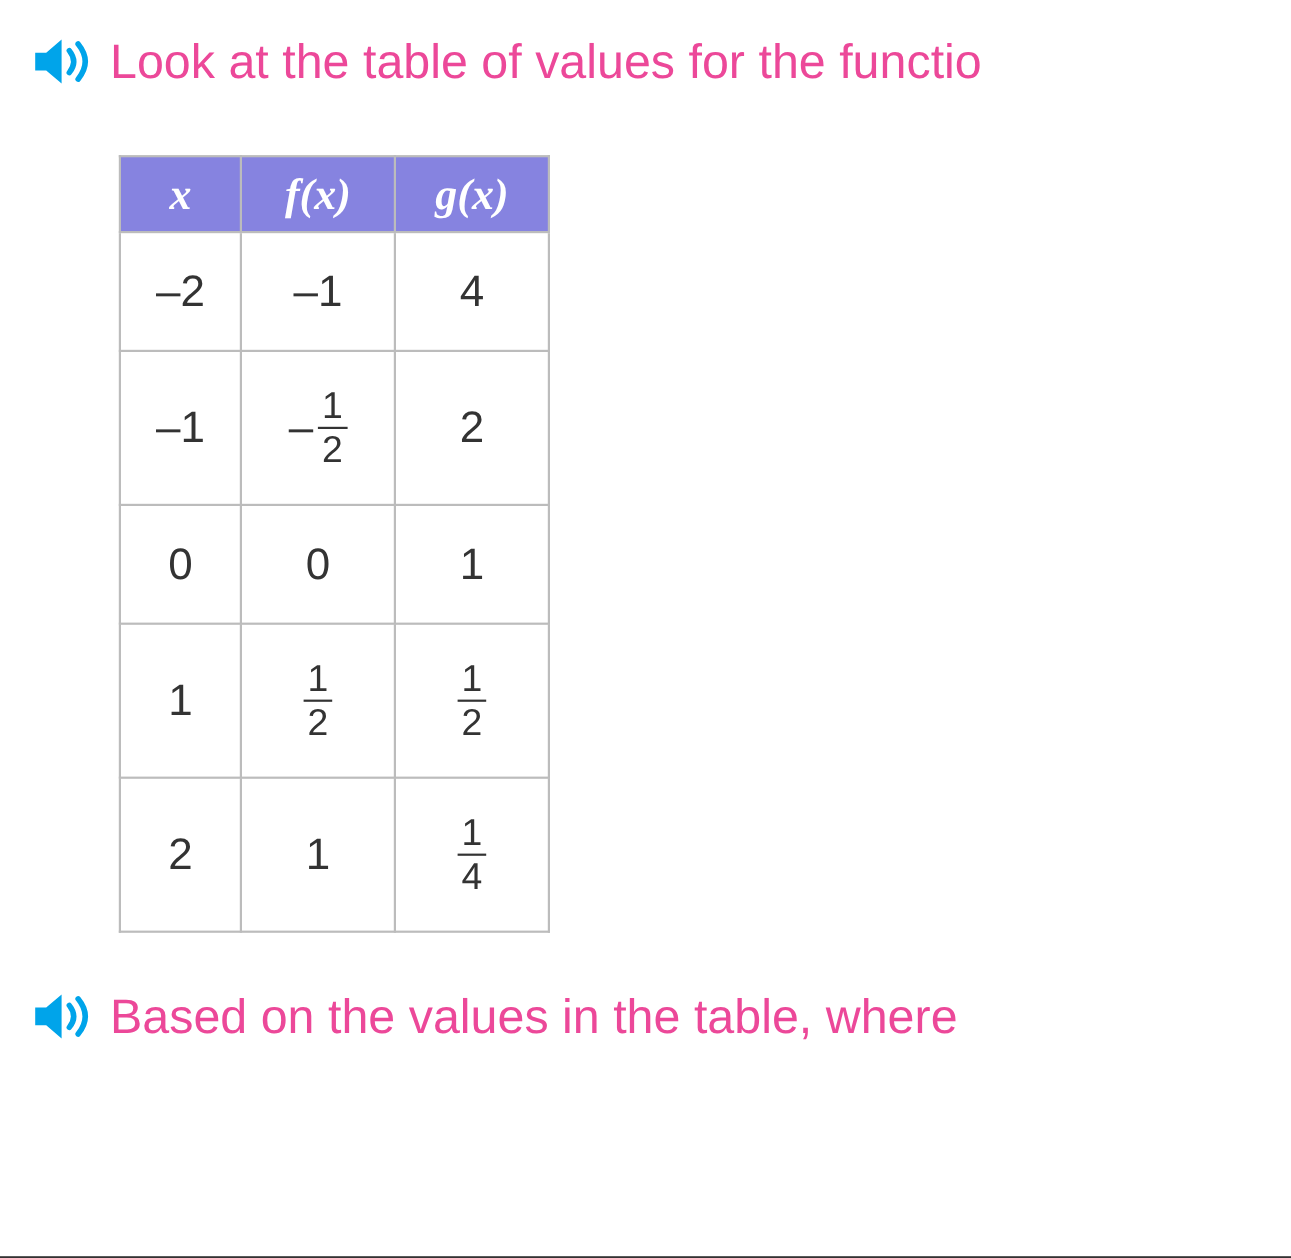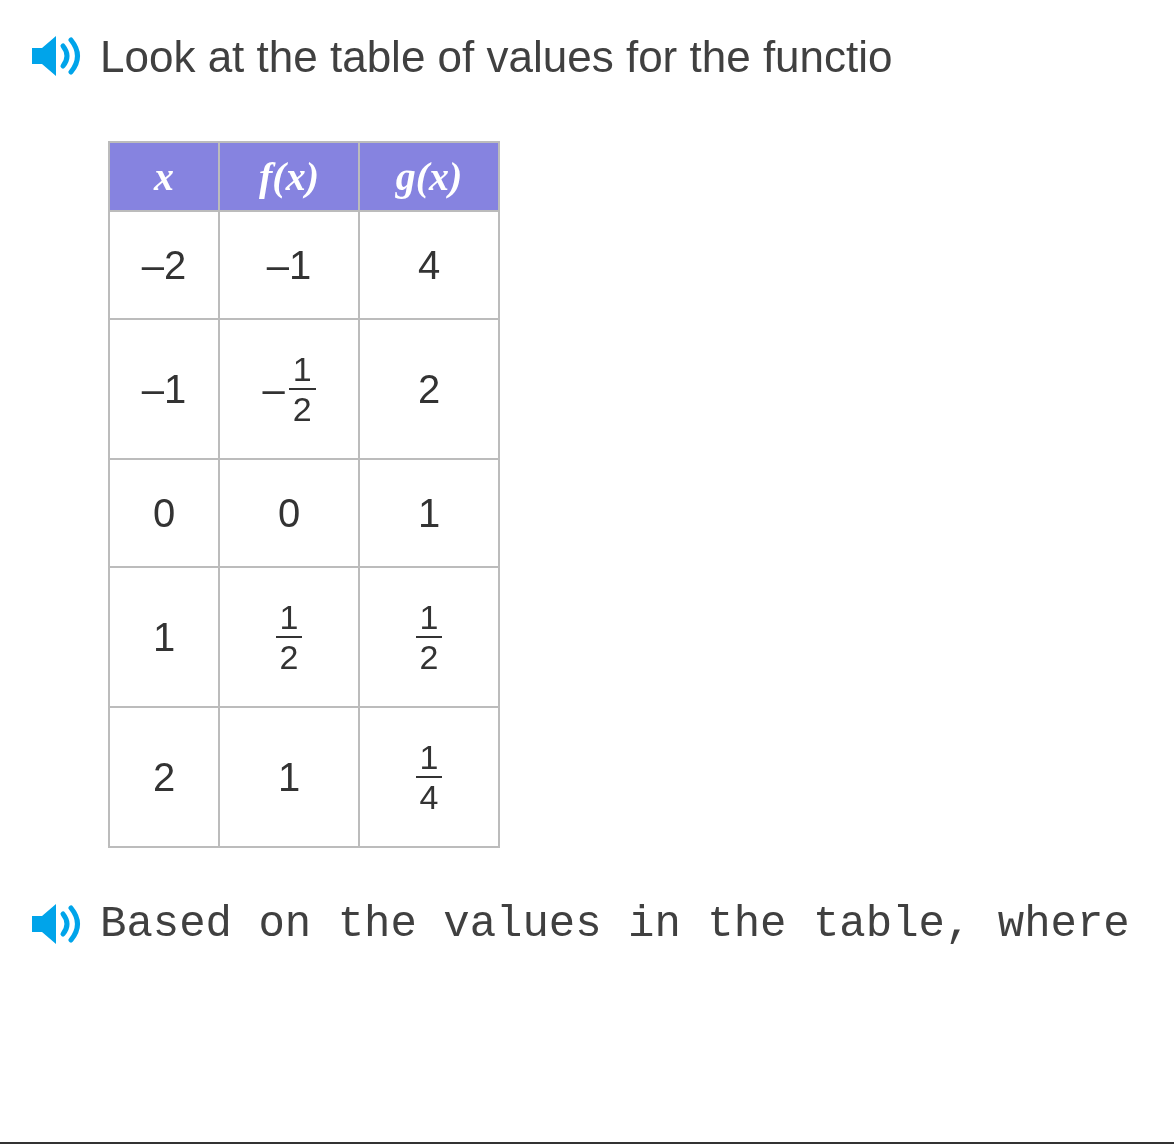--- a/index.html
+++ b/index.html
@@ -16,31 +16,30 @@
     position: relative;
   }
   .prompt-line {
     display: flex;
     align-items: flex-start;
     gap: 16px;
     padding: 28px 0 0 28px;
   }
   .prompt-line.second {
     padding-top: 48px;
-    font-family: Liberation Mono, monospace;
   }
   .speaker-icon {
     flex: none;
     width: 56px;
     height: 48px;
     margin-top: 4px;
   }
   .prompt-text {
     font-size: 44px;
-    color: #404040;
+    color: #ec4899;
     white-space: nowrap;
     line-height: 1.3;
   }
   .table-wrap {
     padding: 56px 0 0 108px;
   }
   table.values {
     border-collapse: collapse;
   }
   table.values th {

